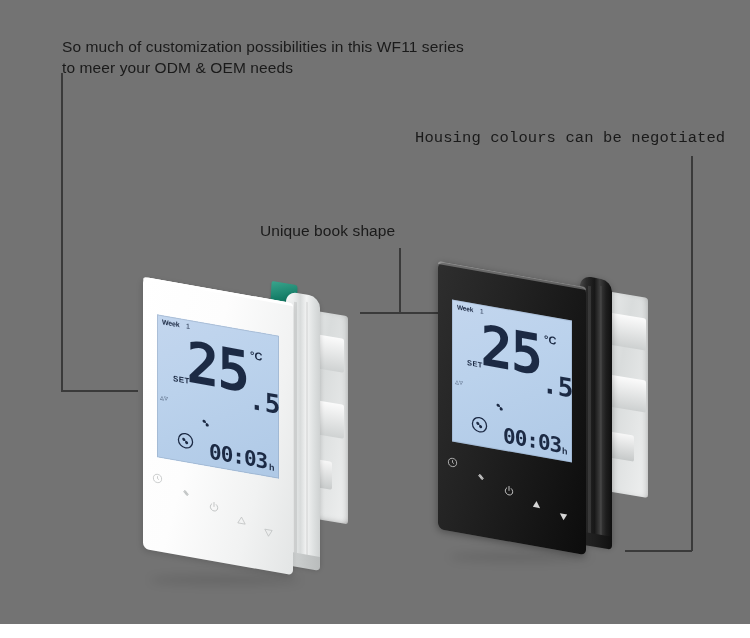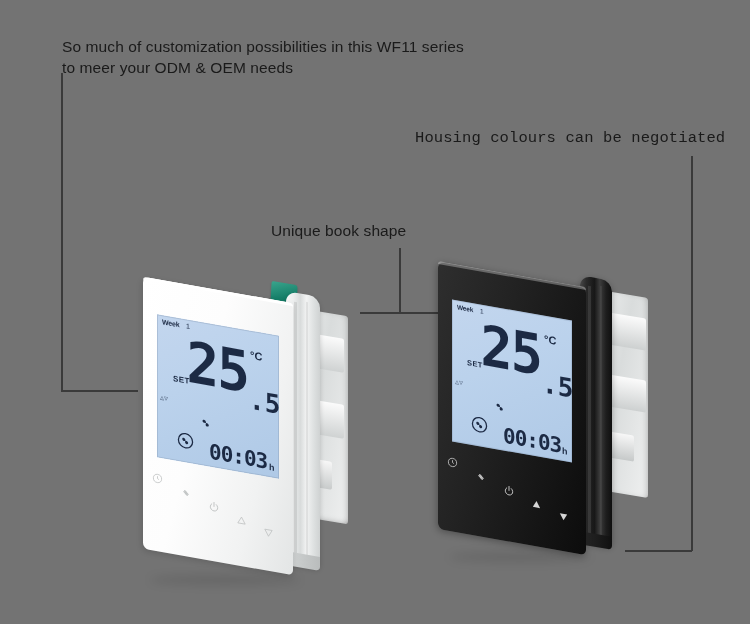--- a/index.html
+++ b/index.html
@@ -7,21 +7,21 @@
     width:750px;height:638px;overflow:hidden;background:#ffffff;
     font-family:"Liberation Sans", sans-serif;
     -webkit-font-smoothing:antialiased;
   }
   .stage{position:relative;width:750px;height:624px;background:#737373;padding-left:39px;}
 
   
   .callout{position:absolute;color:#1a1a1a;font-size:15.5px;line-height:21px;white-space:pre;letter-spacing:.1px;}
   #callout-customization{left:62px;top:36px;}
   #callout-housing{left:415px;top:128px;font-family:Liberation Mono, monospace;}
-  #callout-bookshape{left:271px;top:220px;text-align:center;}
+  #callout-bookshape{left:260px;top:220px;text-align:center;}
 
   
   .lead{position:absolute;background:#3a3a3a;}
   .lead.v{width:1.6px;}
   .lead.h{height:1.6px;}
 
   #lead-left-v{left:61px;top:73px;height:318px;}
   #lead-left-h{left:61px;top:390px;width:77px;}
 
   #lead-right-v{left:691px;top:156px;height:395px;}

